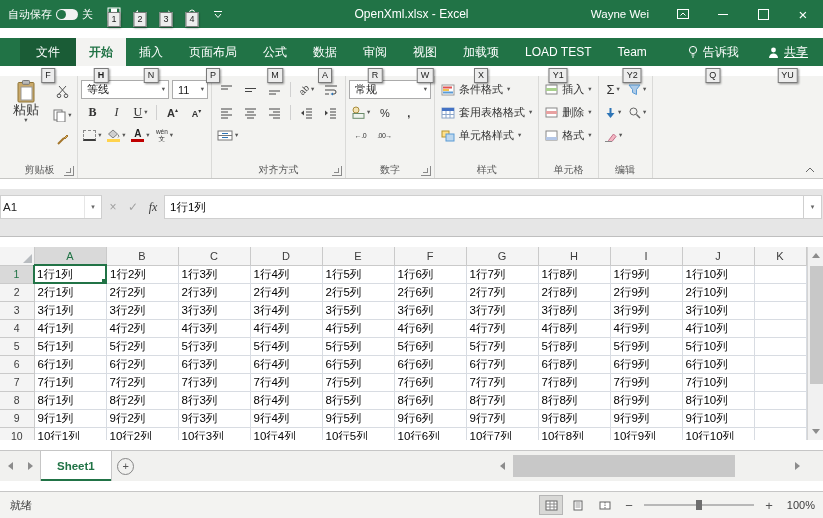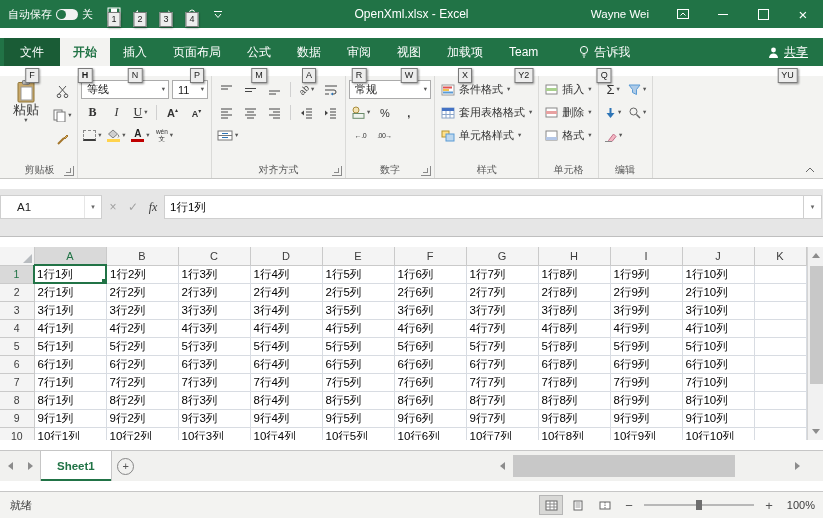--- a/index.html
+++ b/index.html
@@ -17,21 +17,21 @@
     line-height:11px;padding:1px 3px;box-shadow:1px 1px 2px rgba(0,0,0,.4);white-space:nowrap;z-index:90;}
   .qat-btn .keytip{bottom:1px;left:50%;transform:translateX(-50%);}
   .wtitle{position:absolute;left:0;right:0;top:0;line-height:28px;text-align:center;font-size:12px;pointer-events:none;}
   .tb-right{margin-left:auto;display:flex;align-items:center;height:100%;position:relative;z-index:2;justify-content:space-between;}
   .user{font-size:11.5px;margin-right:14px;}
   .tb-btn{width:40px;height:100%;display:flex;align-items:center;justify-content:center;font-size:15px;color:#fff;}
   .min-glyph{width:10px;height:1px;background:#fff;display:inline-block;}
   .max-glyph{width:9px;height:9px;border:1px solid #fff;display:inline-block;}
 
   
-  .tabrow{flex:0 0 28px;background:#217346;display:flex;align-items:stretch;position:relative;z-index:60;padding-left:4px;}
+  .tabrow{flex:0 0 28px;background:#217346;display:flex;align-items:stretch;position:relative;z-index:60;padding-left:20px;}
   .tabstrip{display:flex;align-items:stretch;}
   .rtab{display:flex;align-items:center;padding:0 13px;color:#fff;font-size:12px;position:relative;white-space:nowrap;}
   .rtab.file{background:#1a5c36;padding:0 16px;}
   .rtab.active{background:#f3f3f1;color:#217346;font-weight:700;}
   .tab-keytip{top:calc(100% + 2px);left:50%;transform:translateX(-50%);}
   .tellme{margin-left:14px;gap:4px;}
   .share{margin-left:auto;margin-right:2px;gap:4px;text-decoration:underline;}
 
   
   .ribbon{flex:0 0 102px;background:#f3f3f1;border-bottom:1px solid #c6c6c4;display:flex;position:relative;z-index:10;padding-left:2px;}
@@ -64,21 +64,21 @@
   .fc{font-size:10px;font-weight:700;color:#222;line-height:9px;}
   .phon{display:flex;flex-direction:column;align-items:center;font-size:6.5px;line-height:6.5px;color:#333;}
   .orient{display:inline-block;transform:rotate(-45deg);font-size:9px;color:#444;}
   .sigma{font-size:13px;color:#333;line-height:1;}
   .decbtn{font-size:7px;letter-spacing:-0.5px;color:#333;}
   .collapse-btn{position:absolute;right:6px;bottom:3px;width:14px;height:10px;display:flex;align-items:center;justify-content:center;}
 
   
   .formula-area{flex:0 0 48px;background:#e6e6e6;border-bottom:1px solid #bfbfbf;padding:6px 1px 0 0;box-sizing:border-box;}
   .fbar{height:24px;display:flex;align-items:stretch;}
-  .namebox{width:102px;background:#fff;border:1px solid #cfcfcf;display:flex;align-items:center;font-size:11.5px;padding-left:16px;color:#222;box-sizing:border-box;}
+  .namebox{width:102px;background:#fff;border:1px solid #cfcfcf;display:flex;align-items:center;font-size:11.5px;padding-left:2px;color:#222;box-sizing:border-box;}
   .nb-caret{margin-left:auto;width:16px;align-self:stretch;display:flex;align-items:center;justify-content:center;color:#666;font-size:7px;border-left:1px solid #e6e6e6;}
   .fxbtns{display:flex;align-items:center;padding:0 2px;gap:2px;}
   .fxb{width:18px;height:100%;display:flex;align-items:center;justify-content:center;font-size:12px;color:#a0a0a0;}
   .fxb.fx{color:#3c3c3c;font-style:italic;font-family:"Liberation Serif","DejaVu Serif",serif;}
   .fvalue{flex:1;background:#fff;border:1px solid #cfcfcf;display:flex;align-items:center;padding-left:5px;font-size:11.5px;color:#000;}
   .fexpand{width:17px;background:#fff;border:1px solid #cfcfcf;border-left:none;display:flex;align-items:center;justify-content:center;color:#666;font-size:7px;}
 
   
   .gridwrap{flex:1;display:flex;overflow:hidden;background:#fff;}
   table.grid{border-collapse:collapse;table-layout:fixed;width:806px;align-self:flex-start;}
@@ -228,20 +228,24 @@
           <span>审阅</span>
           <span class="keytip tab-keytip">R</span>
         </div>
         <div class="rtab">
           <span>视图</span>
           <span class="keytip tab-keytip">W</span>
         </div>
         <div class="rtab">
           <span>加载项</span>
           <span class="keytip tab-keytip">X</span>
+        </div>
+        <div class="rtab">
+          <span>LOAD TEST</span>
+          <span class="keytip tab-keytip">Y1</span>
         </div>
         <div class="rtab">
           <span>Team</span>
           <span class="keytip tab-keytip">Y2</span>
         </div>
       </div>
     <div class="rtab tellme">
       <svg width="12" height="14" viewBox="0 0 12 14">
           <circle cx="6" cy="5" r="3.6" fill="none" stroke="#fff"></circle>
           <path d="M4.5 10 h3 M5 12 h2" stroke="#fff"></path>

